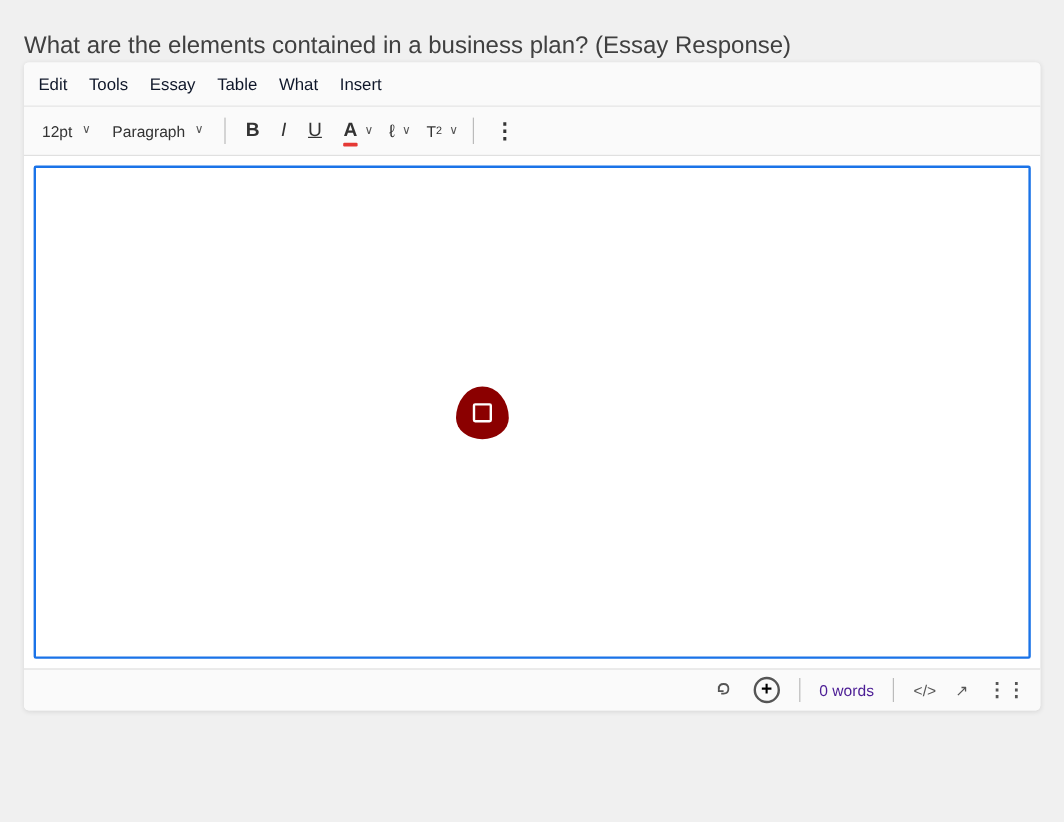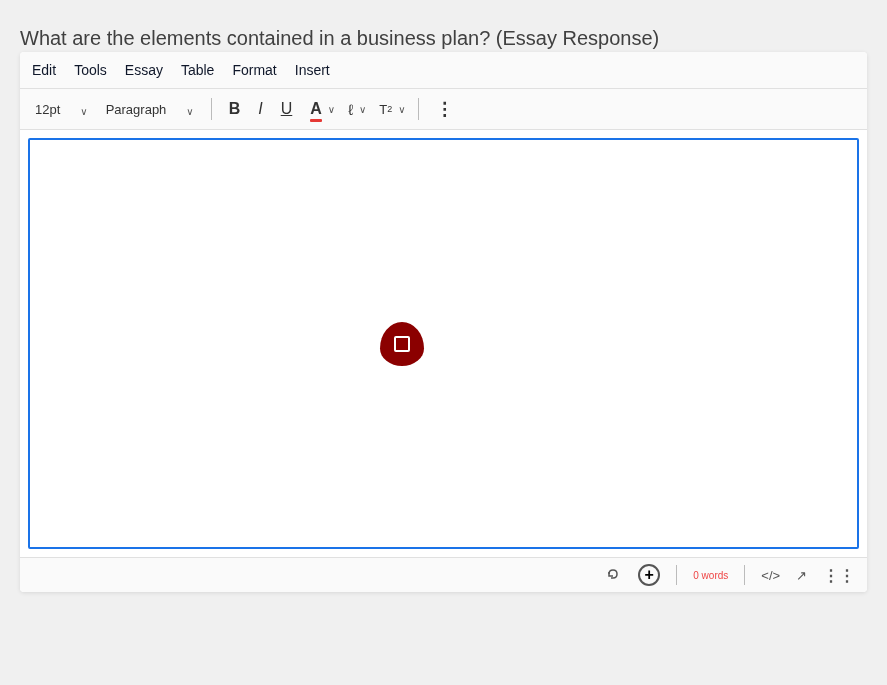--- a/index.html
+++ b/index.html
@@ -72,22 +72,22 @@
 
     .toolbar-separator {
       width: 1px;
       height: 22px;
       background: #bbb;
       margin: 0 4px;
     }
 
     .dropdown-btn {
       display: flex;
-      align-items: flex-end;
-      gap: 20px;
+      align-items: flex-start;
+      gap: 8px;
       font-size: 13px;
       color: #333;
       cursor: pointer;
       padding: 3px 5px;
       border-radius: 3px;
       background: none;
       border: none;
     }
 
     .chevron {
@@ -200,22 +200,22 @@
       padding: 6px 12px;
       border-top: 1px solid #e0e0e0;
       background: #fafafa;
       gap: 16px;
     }
 
     .status-item {
       display: flex;
       align-items: center;
       gap: 6px;
-      font-size: 10px;
-      color: #ef4444;
+      font-size: 13px;
+      color: #4c1d95;
       text-align: right;
     }
 
     .status-icon {
       width: 22px;
       height: 22px;
       border-radius: 50%;
       border: 2px solid #555;
       display: flex;
       align-items: center;
@@ -257,21 +257,21 @@
 
   <div class="question-title">What are the elements contained in a business plan? (Essay Response)</div>
 
   <div class="editor-wrapper">
 
     <div class="menu-bar">
       <span class="menu-item">Edit</span>
       <span class="menu-item">Tools</span>
       <span class="menu-item">Essay</span>
       <span class="menu-item">Table</span>
-      <span class="menu-item">Format</span>
+      <span class="menu-item">What</span>
       <span class="menu-item">Insert</span>
     </div>
 
     <div class="toolbar">
       <button class="dropdown-btn">
         <span>12pt</span>
         <span class="chevron">∨</span>
       </button>
 
       <button class="dropdown-btn">

